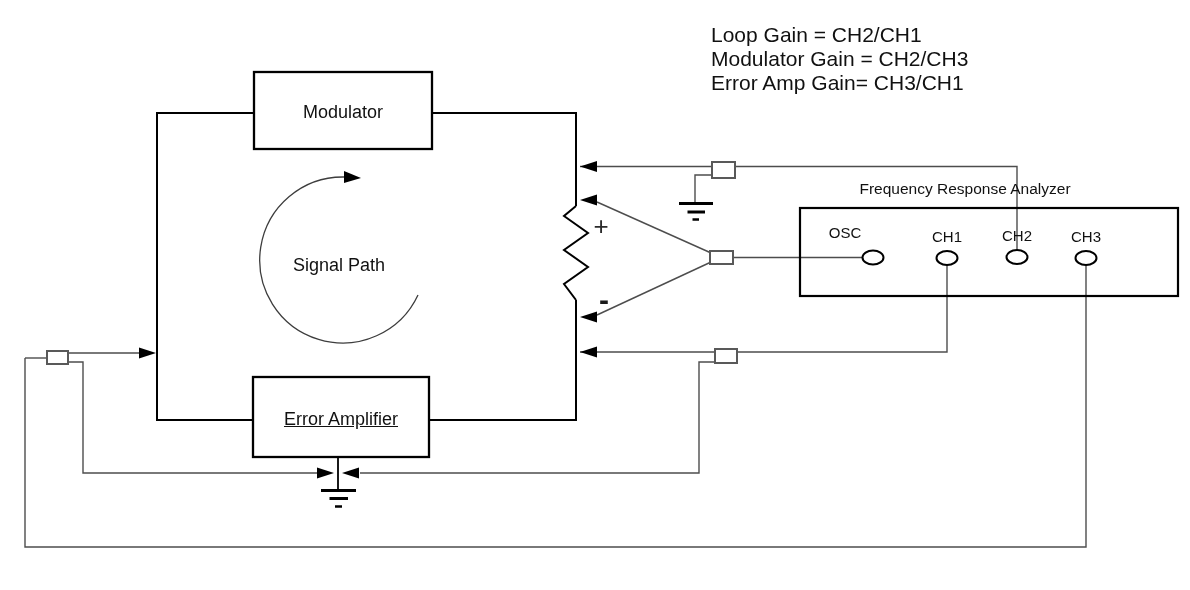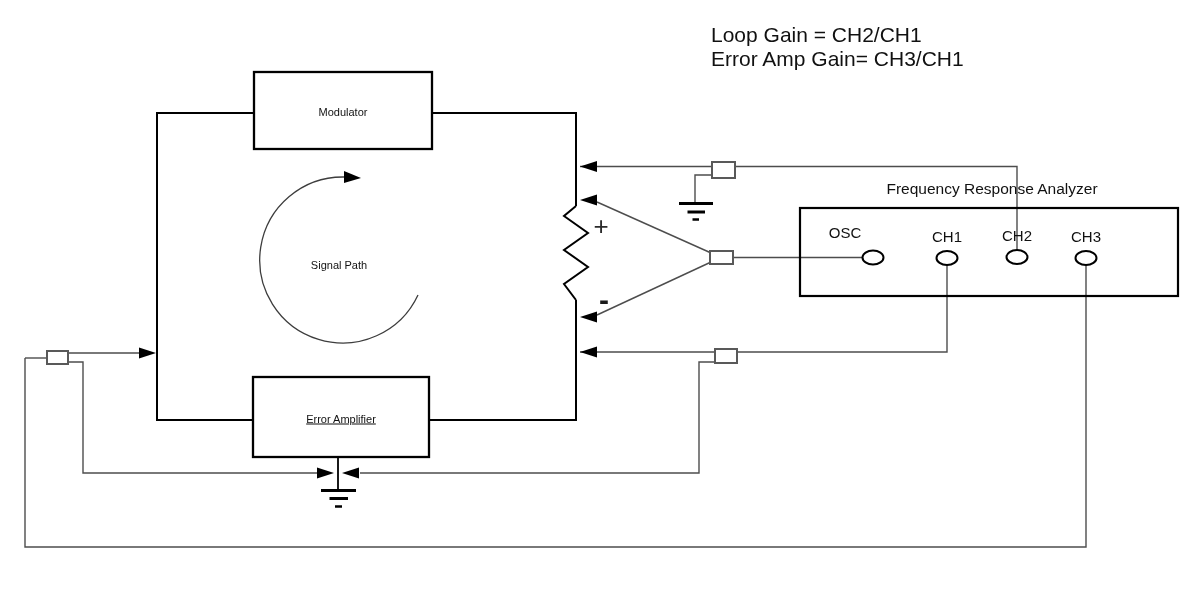--- a/index.html
+++ b/index.html
@@ -10,21 +10,21 @@
     background: #ffffff;
     overflow: hidden;
     font-family: "Liberation Sans", sans-serif;
   }
   .stage svg { position: absolute; left: 0; top: 0; }
   .lbl {
     position: absolute;
     transform: translate(-50%, -50%);
     white-space: nowrap;
     color: #111111;
-    font-size: 11px;
+    font-size: 18px;
     line-height: 1;
   }
   .gain-block {
     position: absolute;
     left: 711px;
     top: 23px;
     color: #111111;
     font-size: 21px;
     line-height: 24px;
     white-space: nowrap;
@@ -101,33 +101,34 @@
     <g fill="#ffffff" stroke="#000000" stroke-width="2">
       <ellipse cx="873" cy="257.5" rx="10.5" ry="7"></ellipse>
       <ellipse cx="947" cy="258" rx="10.5" ry="7"></ellipse>
       <ellipse cx="1017" cy="257" rx="10.5" ry="7"></ellipse>
       <ellipse cx="1086" cy="258" rx="10.5" ry="7"></ellipse>
     </g>
   </svg>
 
   <div class="gain-block">
     <div>Loop Gain = CH2/CH1</div>
+    <div>Modulator Gain = CH2/CH3</div>
     <div>Error Amp Gain= CH3/CH1</div>
   </div>
 
   <div class="lbl" style="left:343px; top:112px;">Modulator</div>
 
   <div class="lbl" style="left:339px; top:265px;">Signal Path</div>
 
   <div class="lbl" style="left:341px; top:419px;text-decoration:underline;">Error Amplifier</div>
 
   <div class="lbl plus-lbl" style="left:601px; top:226px;">+</div>
 
   <div class="lbl minus-lbl" style="left:604px; top:300px;">-</div>
 
-  <div class="lbl fra-title" style="left:965px; top:189px;margin-left:27px;">Frequency Response Analyzer</div>
+  <div class="lbl fra-title" style="left:965px; top:189px;">Frequency Response Analyzer</div>
 
   <div class="lbl term-lbl" style="left:845px; top:232px;">OSC</div>
   <div class="lbl term-lbl" style="left:947px; top:236px;">CH1</div>
   <div class="lbl term-lbl" style="left:1017px; top:235px;">CH2</div>
   <div class="lbl term-lbl" style="left:1086px; top:236px;text-align:center;">CH3</div>
 
 </div>
 
 </body></html>

